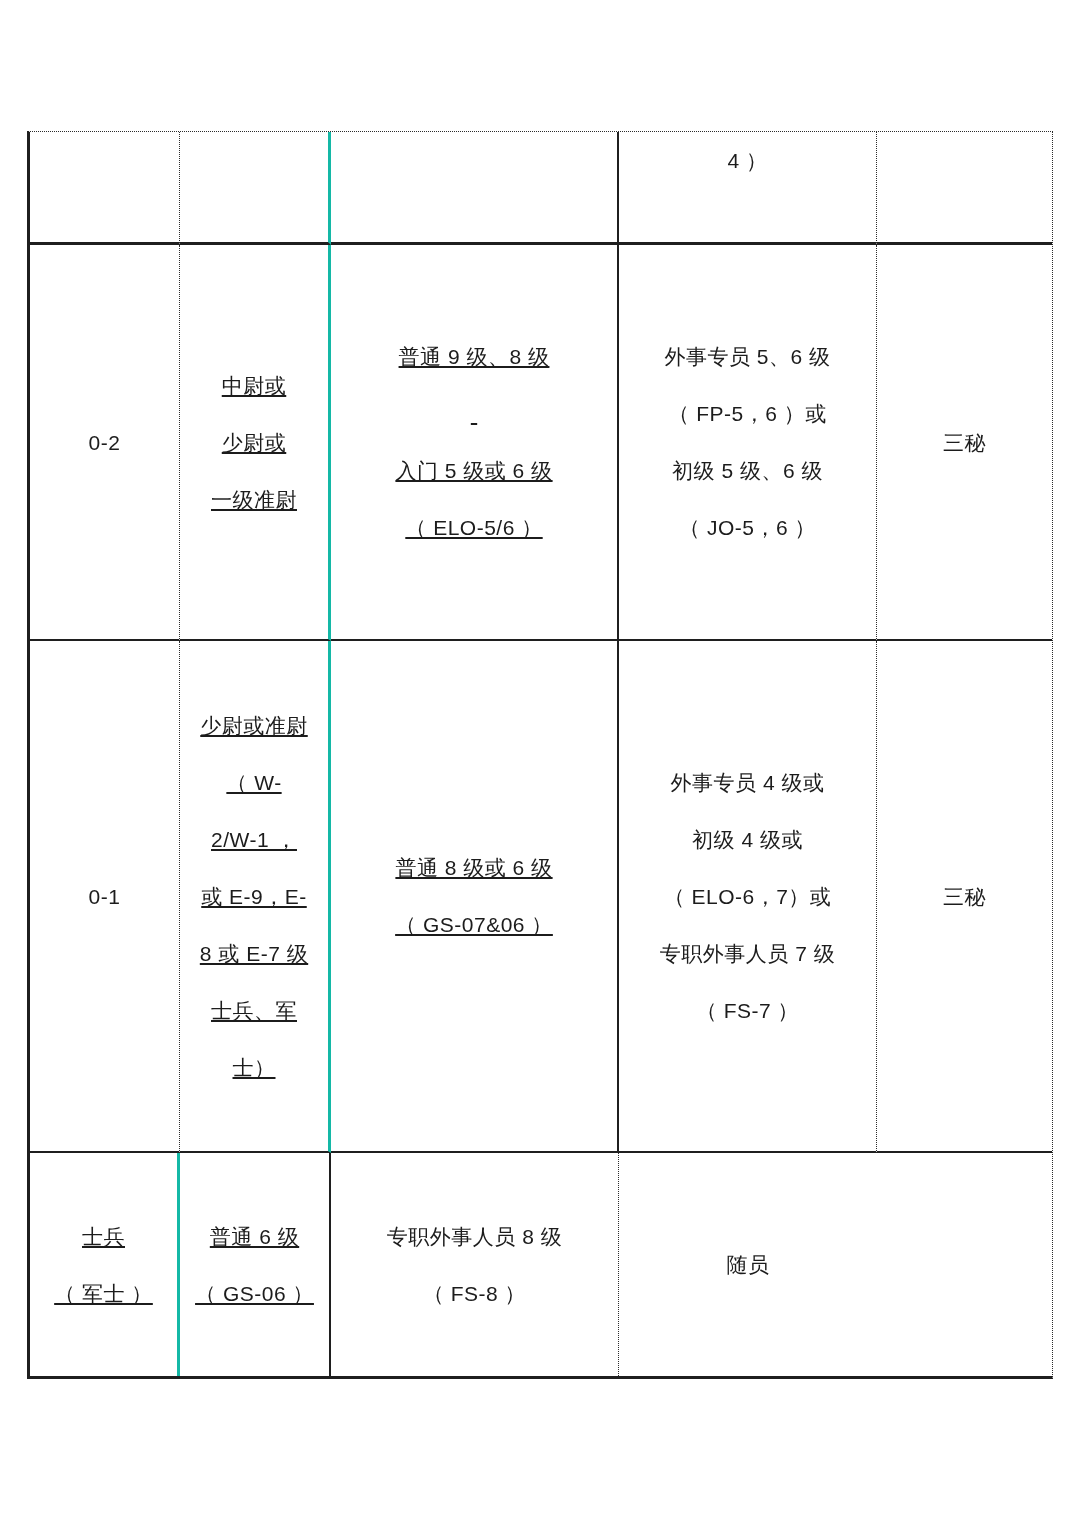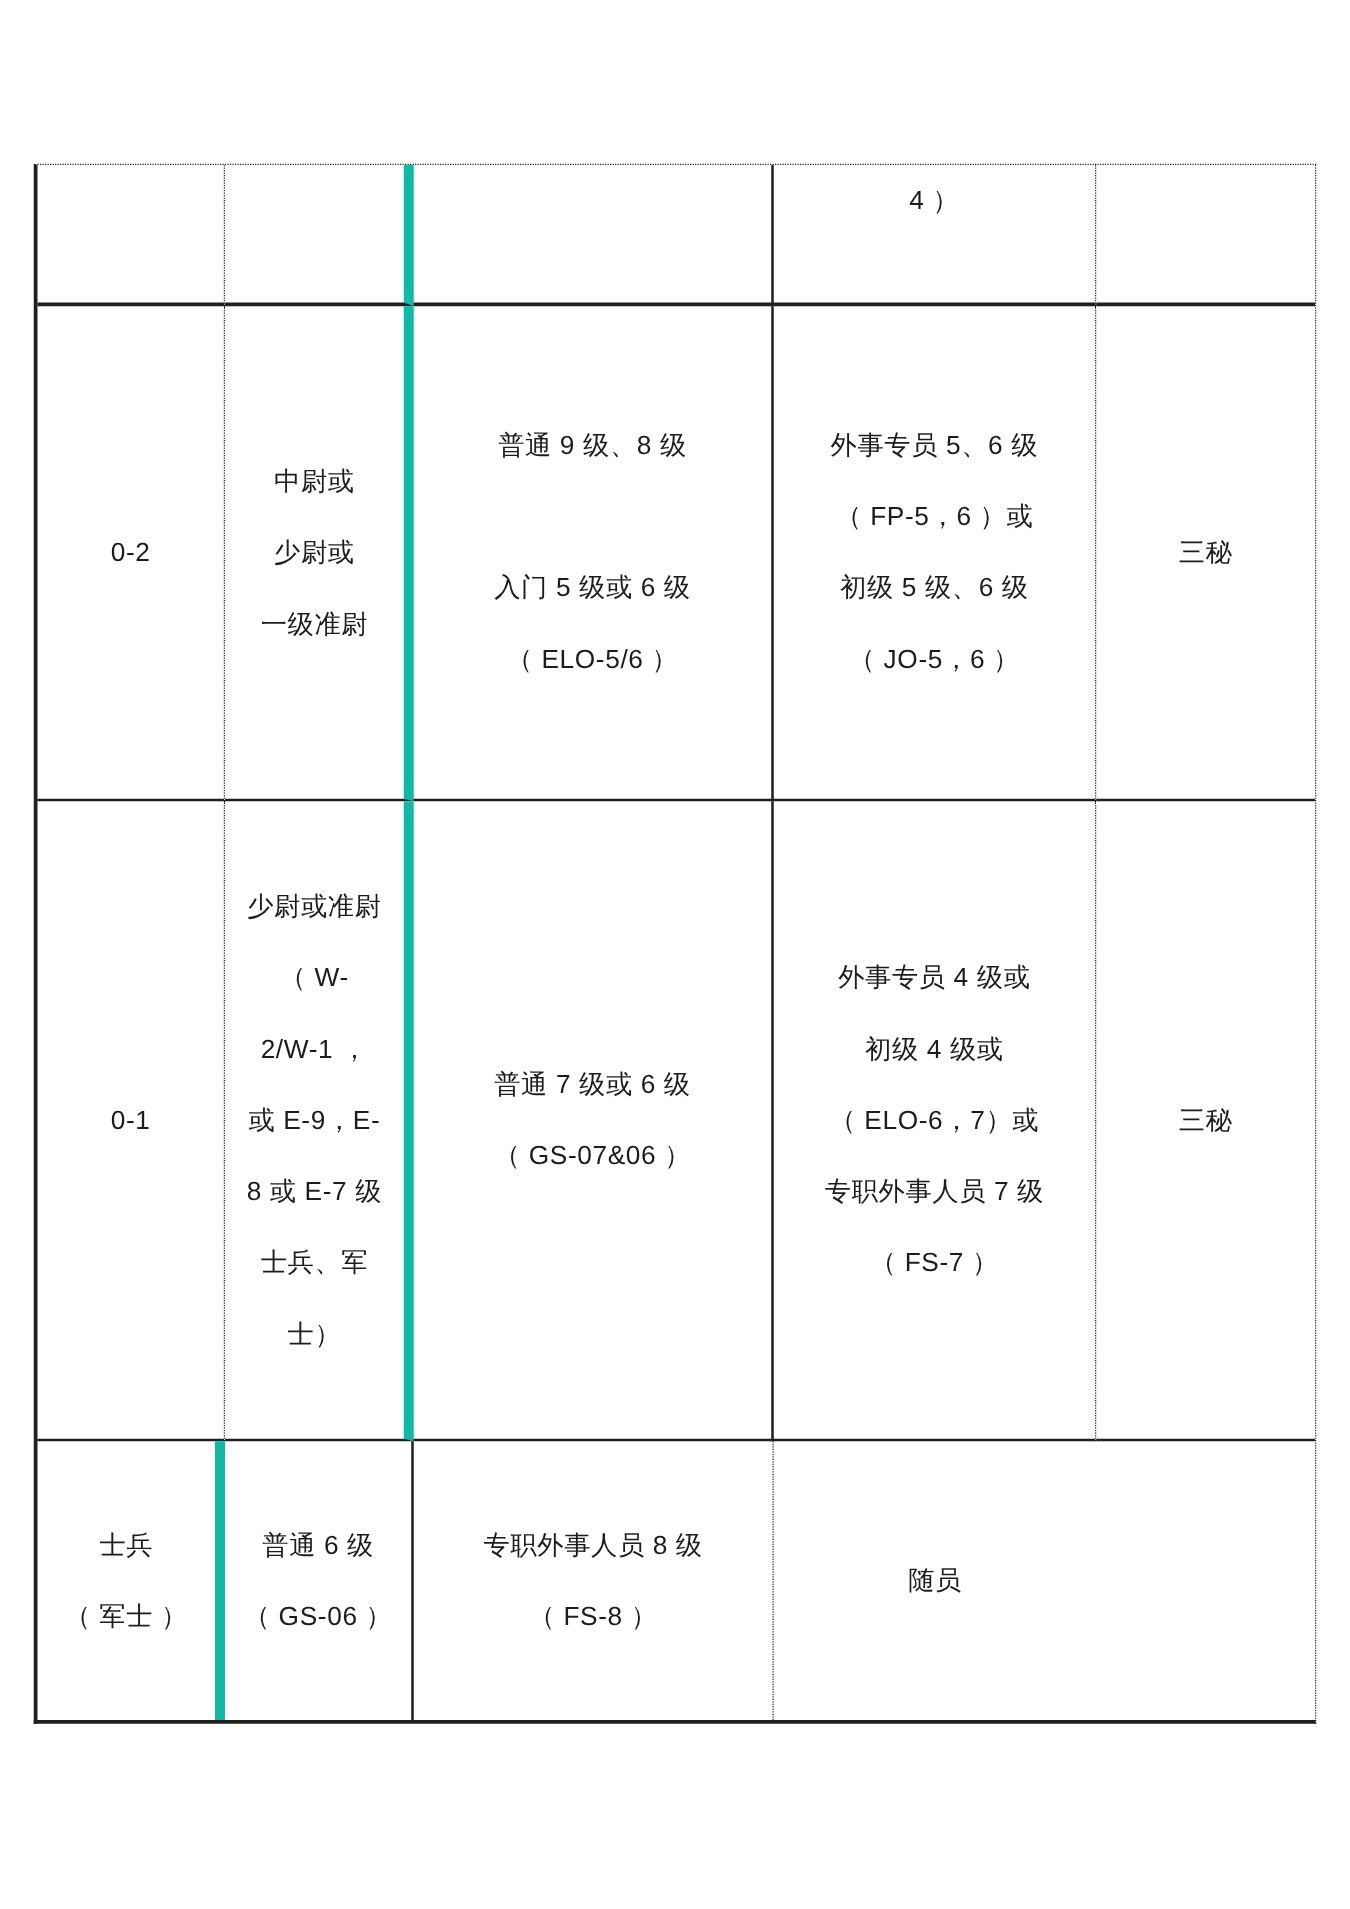--- a/index.html
+++ b/index.html
@@ -27,22 +27,22 @@
     flex-direction:column;
     justify-content:center;
     align-items:center;
     text-align:center;
     box-sizing:border-box;
     overflow:hidden;
   }
   .cell.vtop{justify-content:flex-start;}
   
   .c0{border-right:1px dotted #2b2b2b;}
-  .c1{border-right:8px solid #14b8a6;}
-  .c2{border-right:2px solid #1f1f1f;}
+  .c1{border-right:3px solid #14b8a6;text-decoration:underline;}
+  .c2{border-right:2px solid #1f1f1f;text-decoration:underline;}
   .c3{border-right:1px dotted #2b2b2b;}
   
   .r0{border-bottom:3px solid #1f1f1f;}
   .r1{border-bottom:2px solid #1f1f1f;}
   .r2{border-bottom:2px solid #1f1f1f;}
   .line{
     font-size:21px;
     line-height:57px;
     min-height:57px;
     white-space:pre;
@@ -90,21 +90,21 @@
       <div class="cell c1 r2">
         <div class="line">少尉或准尉</div>
         <div class="line">（ W-</div>
         <div class="line">2/W-1 ，</div>
         <div class="line">或 E-9，E-</div>
         <div class="line">8 或 E-7 级</div>
         <div class="line">士兵、军</div>
         <div class="line">士）</div>
       </div>
       <div class="cell c2 r2">
-        <div class="line">普通 7 级或 6 级</div>
+        <div class="line">普通 8 级或 6 级</div>
         <div class="line">（ GS-07&amp;06 ）</div>
       </div>
       <div class="cell c3 r2">
         <div class="line">外事专员 4 级或</div>
         <div class="line">初级 4 级或</div>
         <div class="line">（ ELO-6，7）或</div>
         <div class="line">专职外事人员 7 级</div>
         <div class="line">（ FS-7 ）</div>
       </div>
       <div class="cell r2">

